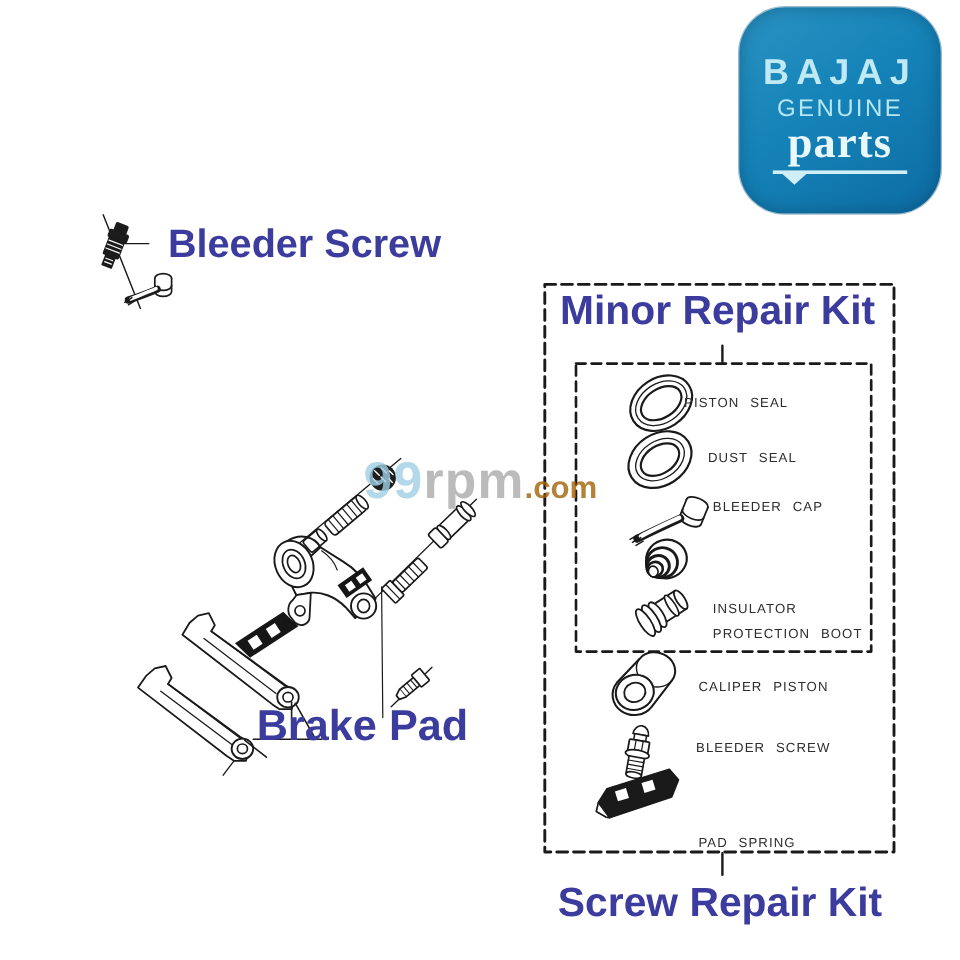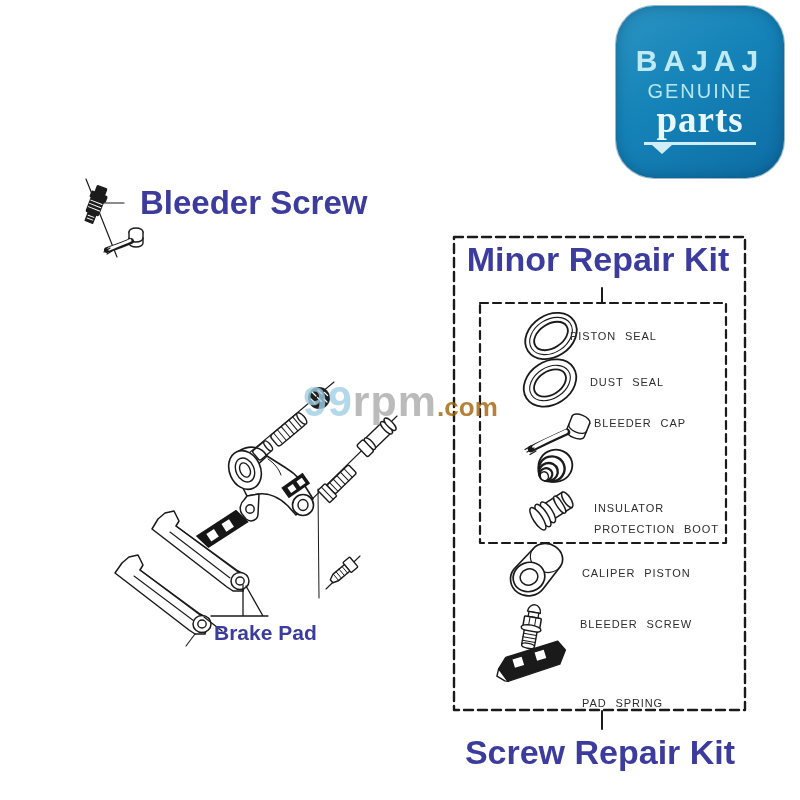--- a/index.html
+++ b/index.html
@@ -4,21 +4,21 @@
 <style>
   html,body{margin:0;padding:0;background:#ffffff;}
   .stage{position:relative;width:800px;height:800px;background:#ffffff;overflow:hidden;
          font-family:"Liberation Sans", sans-serif;}
   svg.art{position:absolute;left:0;top:0;width:800px;height:800px;z-index:2;}
 
   
   .blue-txt{position:absolute;color:#3c3c9e;font-weight:600;z-index:4;white-space:nowrap;}
   .t-bleeder1{left:140px;top:184px;font-size:33px;}
   .t-bleeder2{left:140px;top:229px;font-size:33px;}
-  .t-brakepad{left:214px;top:621px;font-size:21px;}
+  .t-brakepad{left:214px;top:584px;font-size:36px;}
   .t-minor{left:447px;top:240px;width:302px;text-align:center;font-size:34px;}
   .t-major{left:449px;top:733px;width:302px;text-align:center;font-size:34px;}
 
   
   .plabel{position:absolute;font-size:11px;color:#2d2d2d;letter-spacing:0.9px;word-spacing:5px;
           z-index:4;white-space:nowrap;}
   .pl1{left:570px;top:330px;} .pl2{left:590px;top:376px;} .pl3{left:594px;top:417px;}
   .pl4{left:594px;top:488px;margin-top:35px;} .pl5{left:594px;top:502px;} .pl6{left:582px;top:567px;}
   .pl7{left:580px;top:618px;} .pl8{left:582px;top:697px;}
 

